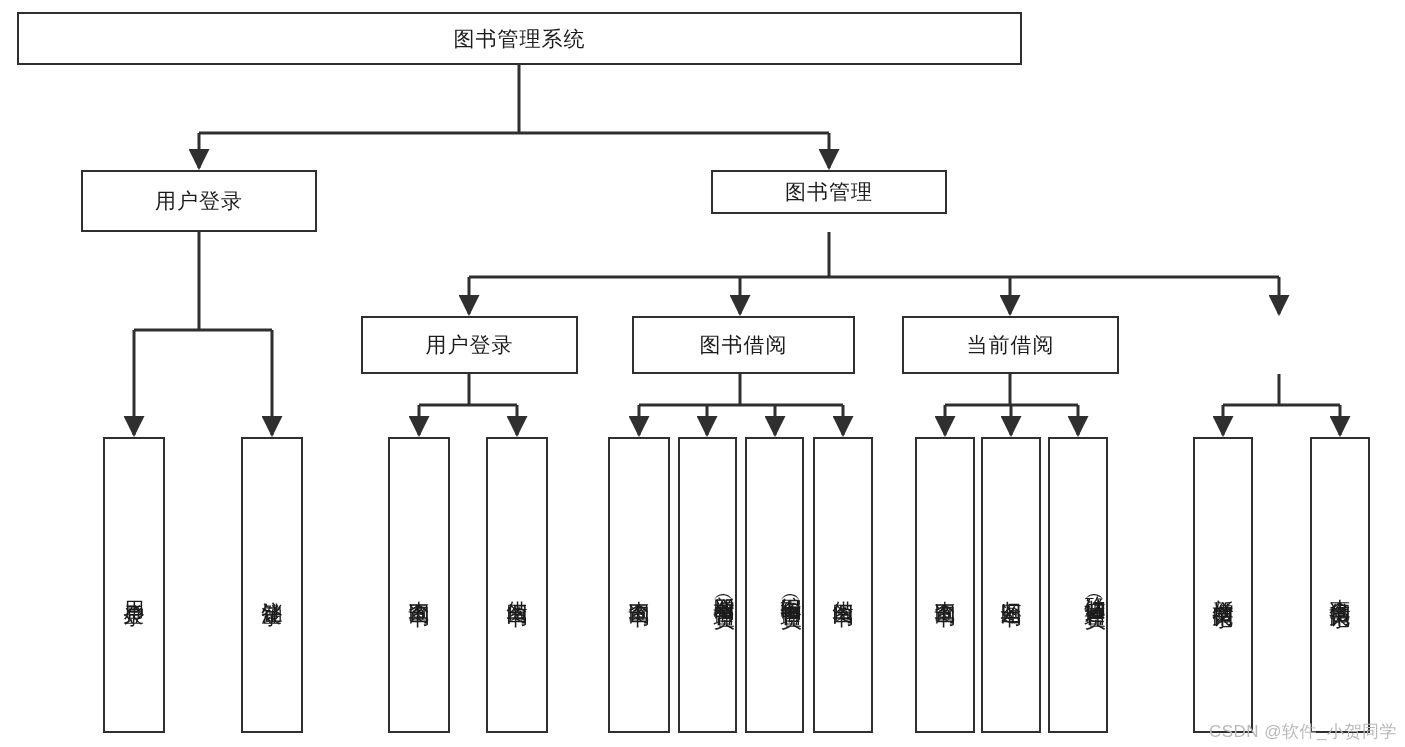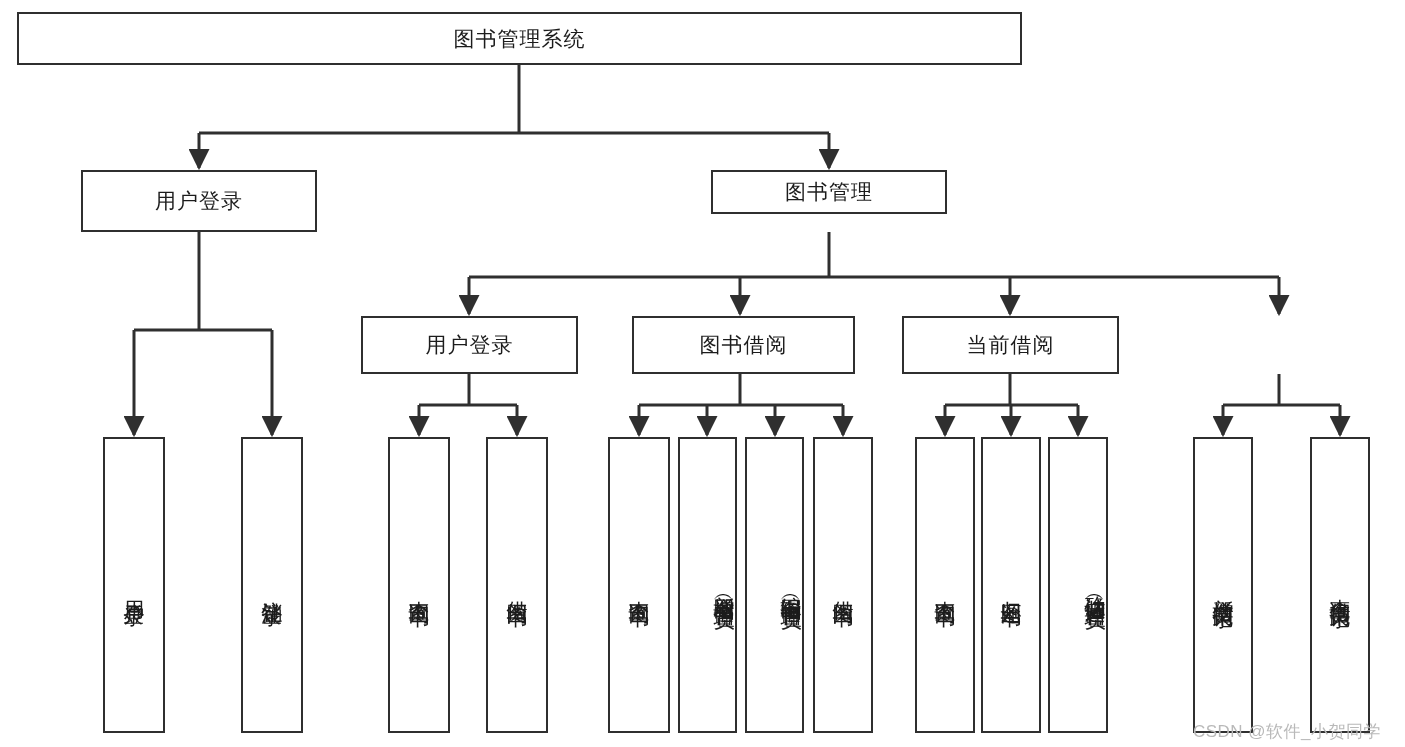--- a/index.html
+++ b/index.html
@@ -48,21 +48,21 @@
     align-items: flex-start;
     justify-content: center;
     text-align: left;
     white-space: nowrap;
   }
   .node-v.centered {
     align-items: center;
   }
   .watermark {
     position: absolute;
-    right: 24px;
+    right: 8px;
     bottom: 4px;
     font-size: 17px;
     color: #b9b9b9;
     letter-spacing: 0.5px;
     white-space: nowrap;
     user-select: none;
   }
 </style>
 </head>
 <body>

